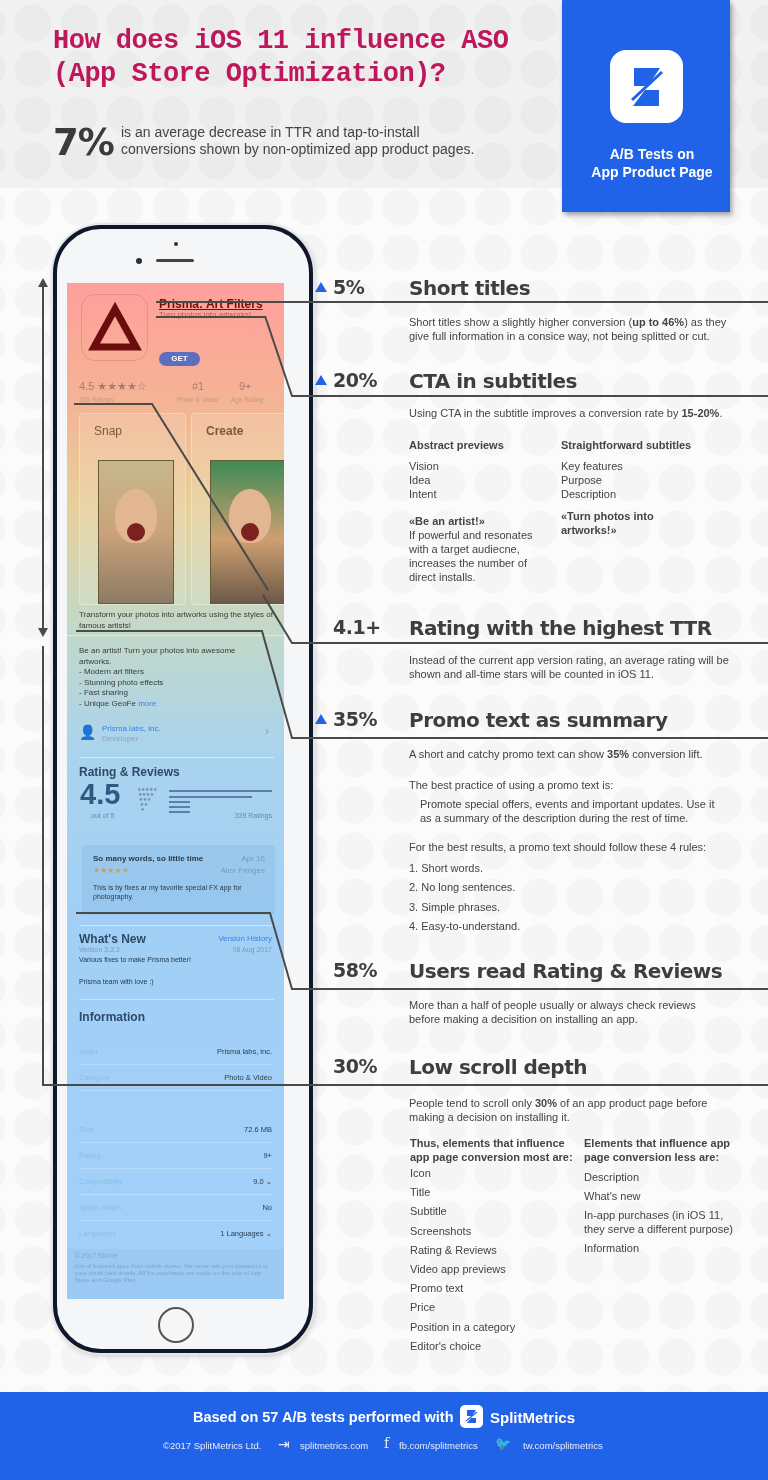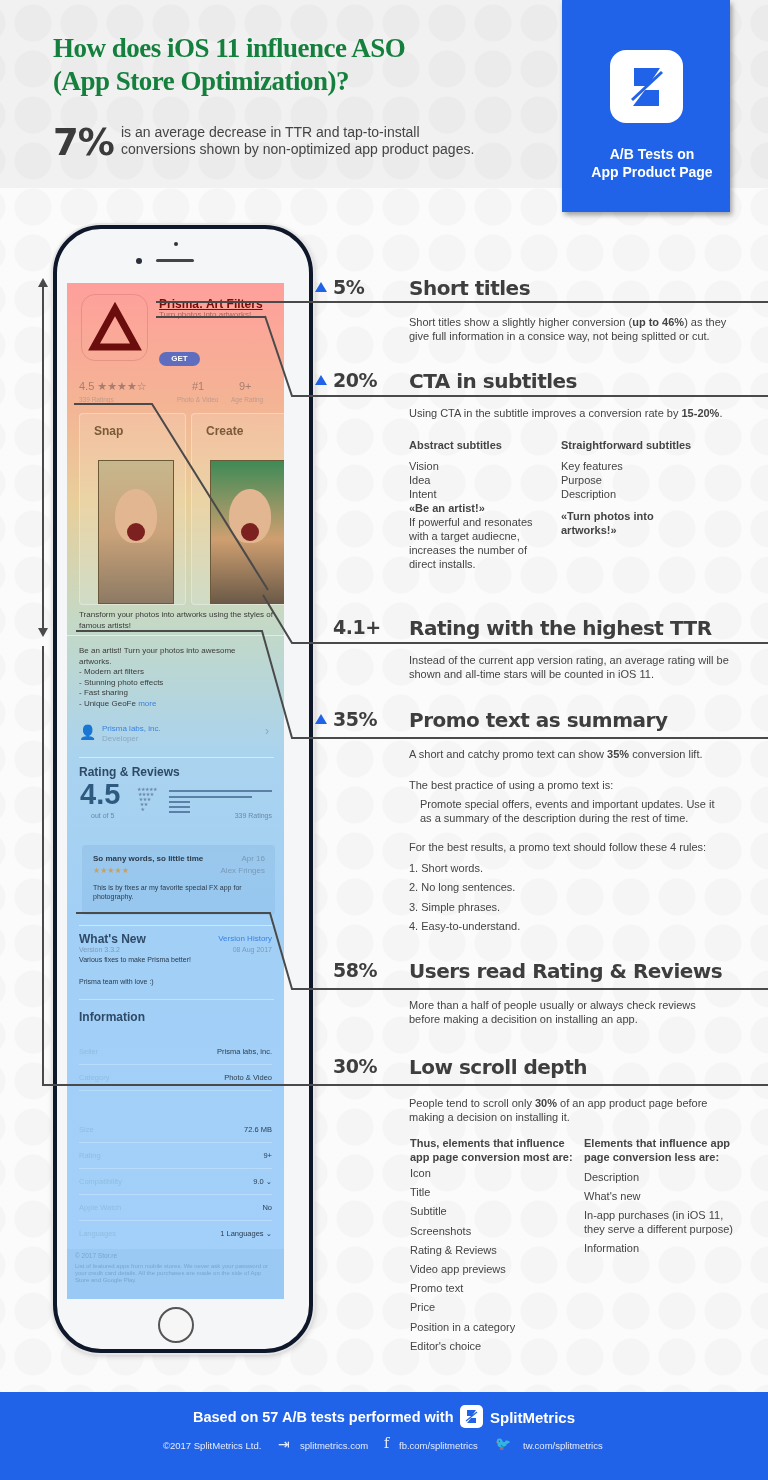--- a/index.html
+++ b/index.html
@@ -1,19 +1,19 @@
 <!DOCTYPE html>
 <html><head>
 <meta charset="utf-8">
 <style>
 *{box-sizing:border-box;margin:0;padding:0}
 body{width:768px;height:1480px;position:relative;overflow:hidden;background:#fbfbfb;font-family:"Liberation Sans",sans-serif;color:#444}
 .bgpat{position:absolute;inset:0;background-image:radial-gradient(circle at 50% 50%,rgba(0,0,0,0.025) 18px,transparent 19px);background-size:46px 46px;background-position:10px 0;pointer-events:none}
 .header{position:absolute;left:0;top:0;width:768px;height:188px;background:#f1f1f1}
-.title{position:absolute;left:53px;top:32px;font-size:27px;font-weight:bold;color:#15803d;line-height:33px;font-family:Liberation Serif, serif;letter-spacing:-0.5px}
+.title{position:absolute;left:53px;top:25px;font-size:27px;font-weight:bold;color:#be185d;line-height:33px;font-family:Liberation Mono, monospace;letter-spacing:-0.5px}
 .bigpct{position:absolute;left:53px;top:121px;font-size:37px;font-weight:bold;color:#3b3b3b;font-family:"DejaVu Sans",sans-serif;letter-spacing:-1px}
 .subhead{position:absolute;left:121px;top:124px;font-size:14px;line-height:17px;color:#444;width:400px}
 .badge{position:absolute;left:562px;top:0;width:168px;height:212px;background:#2062e8;box-shadow:2px 3px 5px rgba(0,0,0,0.35);color:#fff;text-align:center}
 .badge .appicon{position:absolute;left:48px;top:50px;width:73px;height:73px;background:#fff;border-radius:16px}
 .badge .lbl{position:absolute;left:12px;right:0;top:145px;font-size:14px;font-weight:bold;line-height:18px}
 
 .phone{position:absolute;left:53px;top:225px;width:260px;height:1128px;background:#f5f6f8;border:4px solid #0f172a;border-radius:48px;box-shadow:0 0 0 2px #e6e6e6,1px 2px 6px rgba(0,0,0,0.25)}
 .cam{position:absolute;left:79px;top:29px;width:6px;height:6px;border-radius:50%;background:#2a2f3a}
 .dot{position:absolute;left:117px;top:13px;width:4px;height:4px;border-radius:50%;background:#333}
 .speaker{position:absolute;left:99px;top:30px;width:38px;height:3px;border-radius:2px;background:#444}
@@ -99,21 +99,21 @@
     <div class="getbtn">GET</div>
 
     <div class="scr" style="left:12px;top:97px;font-size:11px;color:#a87d70"><span>4.5</span> <span>★★★★☆</span></div>
     <div class="scr" style="left:12px;top:113px;font-size:6.5px;color:#c09a8a">339 Ratings</div>
     <div class="scr" style="left:125px;top:97px;font-size:11px;color:#a87d70">#1</div>
     <div class="scr" style="left:110px;top:113px;font-size:6.5px;color:#c09a8a">Photo &amp; Video</div>
     <div class="scr" style="left:172px;top:97px;font-size:11px;color:#a87d70">9+</div>
     <div class="scr" style="left:164px;top:113px;font-size:6.5px;color:#c09a8a">Age Rating</div>
 
     <div class="card" style="left:12px;top:130px;width:107px;height:192px">
-      <div class="scr" style="left:14px;top:10px;font-size:12px;font-weight:bold;color:#7a5a3a">Snap</div>
+      <div class="scr" style="left:14px;top:10px;font-size:12px;font-weight:normal;color:#7a5a3a">Snap</div>
       <div class="shot" style="left:18px;top:46px;width:76px;height:144px">
         <div class="face" style="left:16px;top:28px;width:42px;height:54px"></div>
         <div class="mouth" style="left:28px;top:62px;width:18px;height:18px"></div>
       </div>
     </div>
     <div class="card" style="left:124px;top:130px;width:100px;height:192px">
       <div class="scr" style="left:14px;top:10px;font-size:12px;font-weight:bold;color:#7a5a3a">Create</div>
       <div class="shot" style="left:18px;top:46px;width:80px;height:144px;background:linear-gradient(to bottom,#3e8a56,#cf9f70 55%,#6b5a48)">
         <div class="face" style="left:18px;top:28px;width:42px;height:54px"></div>
         <div class="mouth" style="left:30px;top:62px;width:18px;height:18px"></div>
@@ -217,25 +217,25 @@
   <div class="head" style="top:276px">Short titles</div>
   <div class="txt" style="top:315px;width:330px"><span>Short titles show a slightly higher conversion (</span><b>up to 46%</b><span>) as they give full information in a consice way, not being splitted or cut.</span></div>
 </div>
 
 <div class="sec" style="top:0">
   <div class="tri" style="top:375px"></div>
   <div class="pct" style="top:369px">20%</div>
   <div class="head" style="top:369px">CTA in subtitles</div>
   <div class="txt" style="top:406px"><span>Using CTA in the subtitle improves a conversion rate by </span><b>15-20%</b><span>.</span></div>
   <div class="col" style="left:409px;top:438px;width:140px">
-    <div class="bold">Abstract subtitles</div>
+    <div class="bold">Abstract previews</div>
     <div style="margin-top:7px">Vision</div>
     <div>Idea</div>
     <div>Intent</div>
-    <div class="bold" style="margin-top:0">«Be an artist!»</div>
+    <div class="bold" style="margin-top:13px">«Be an artist!»</div>
     <div style="">If powerful and resonates with a target audiecne, increases the number of direct installs.</div>
   </div>
   <div class="col" style="left:561px;top:438px;width:150px">
     <div class="bold">Straightforward subtitles</div>
     <div style="margin-top:7px">Key features</div>
     <div>Purpose</div>
     <div>Description</div>
     <div class="bold" style="margin-top:8px">«Turn photos into artworks!»</div>
   </div>
 </div>

